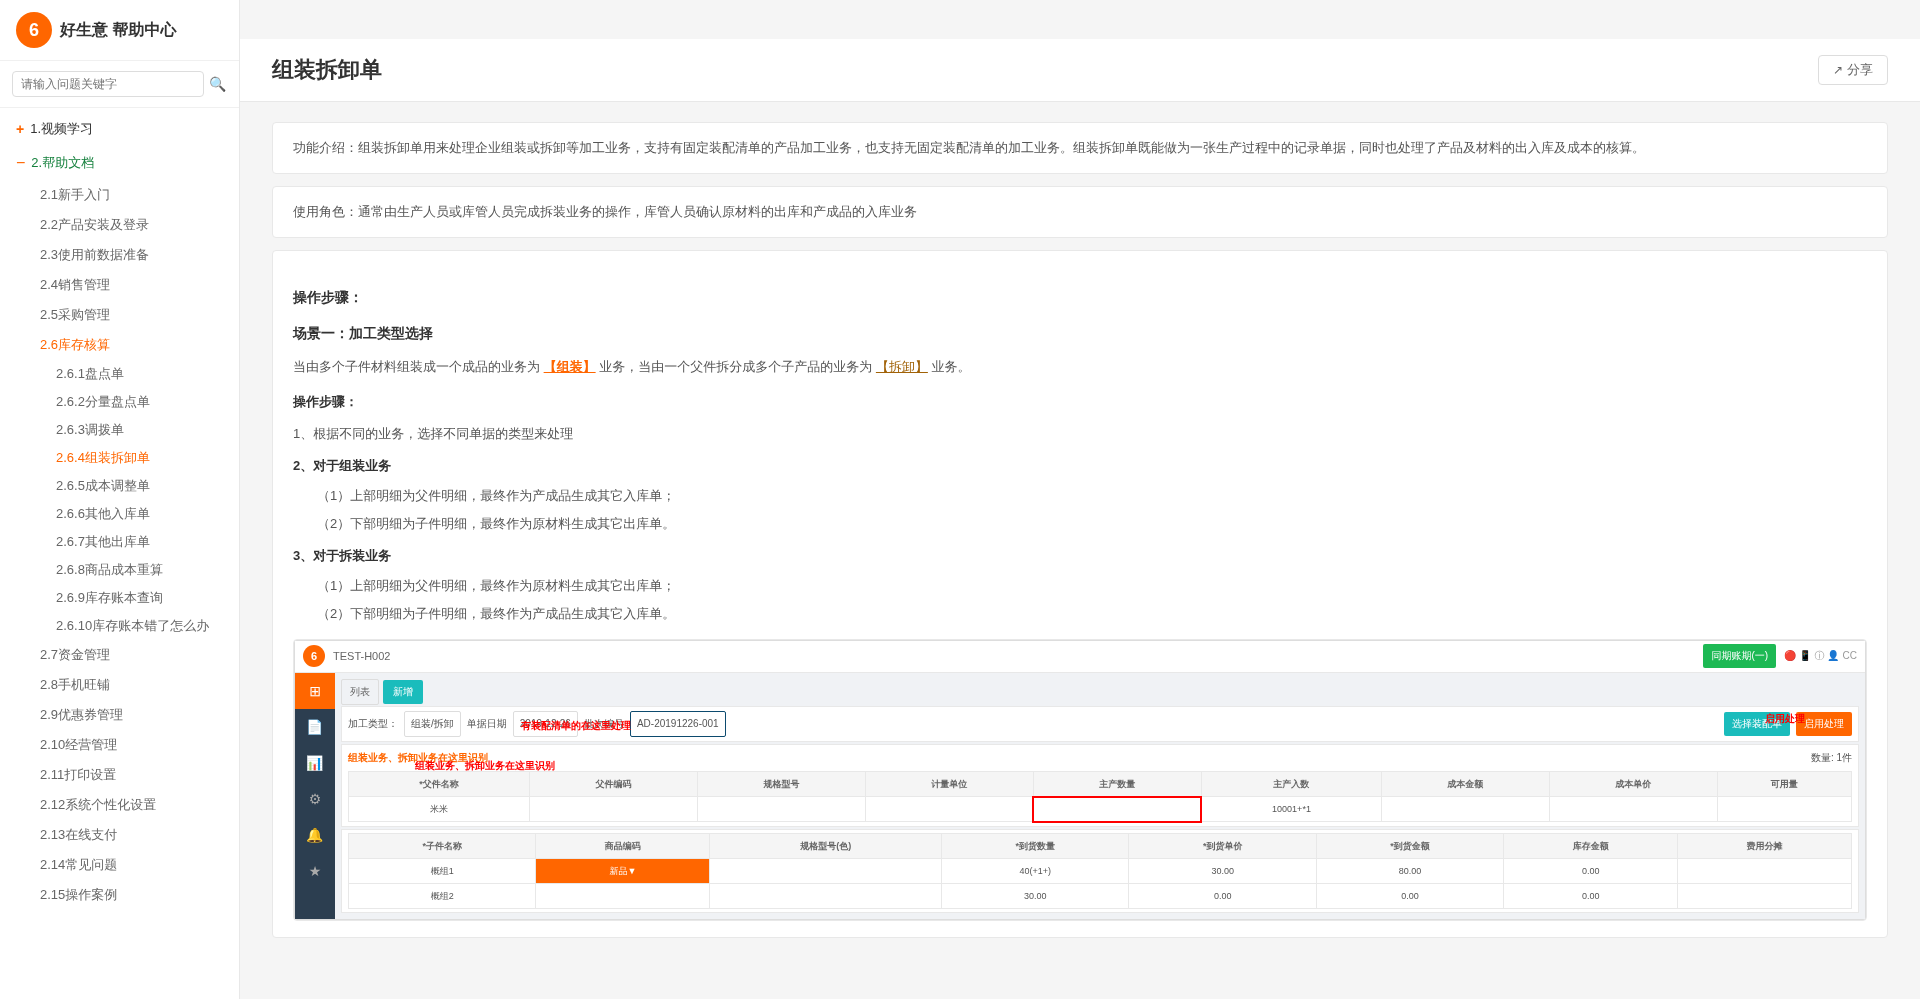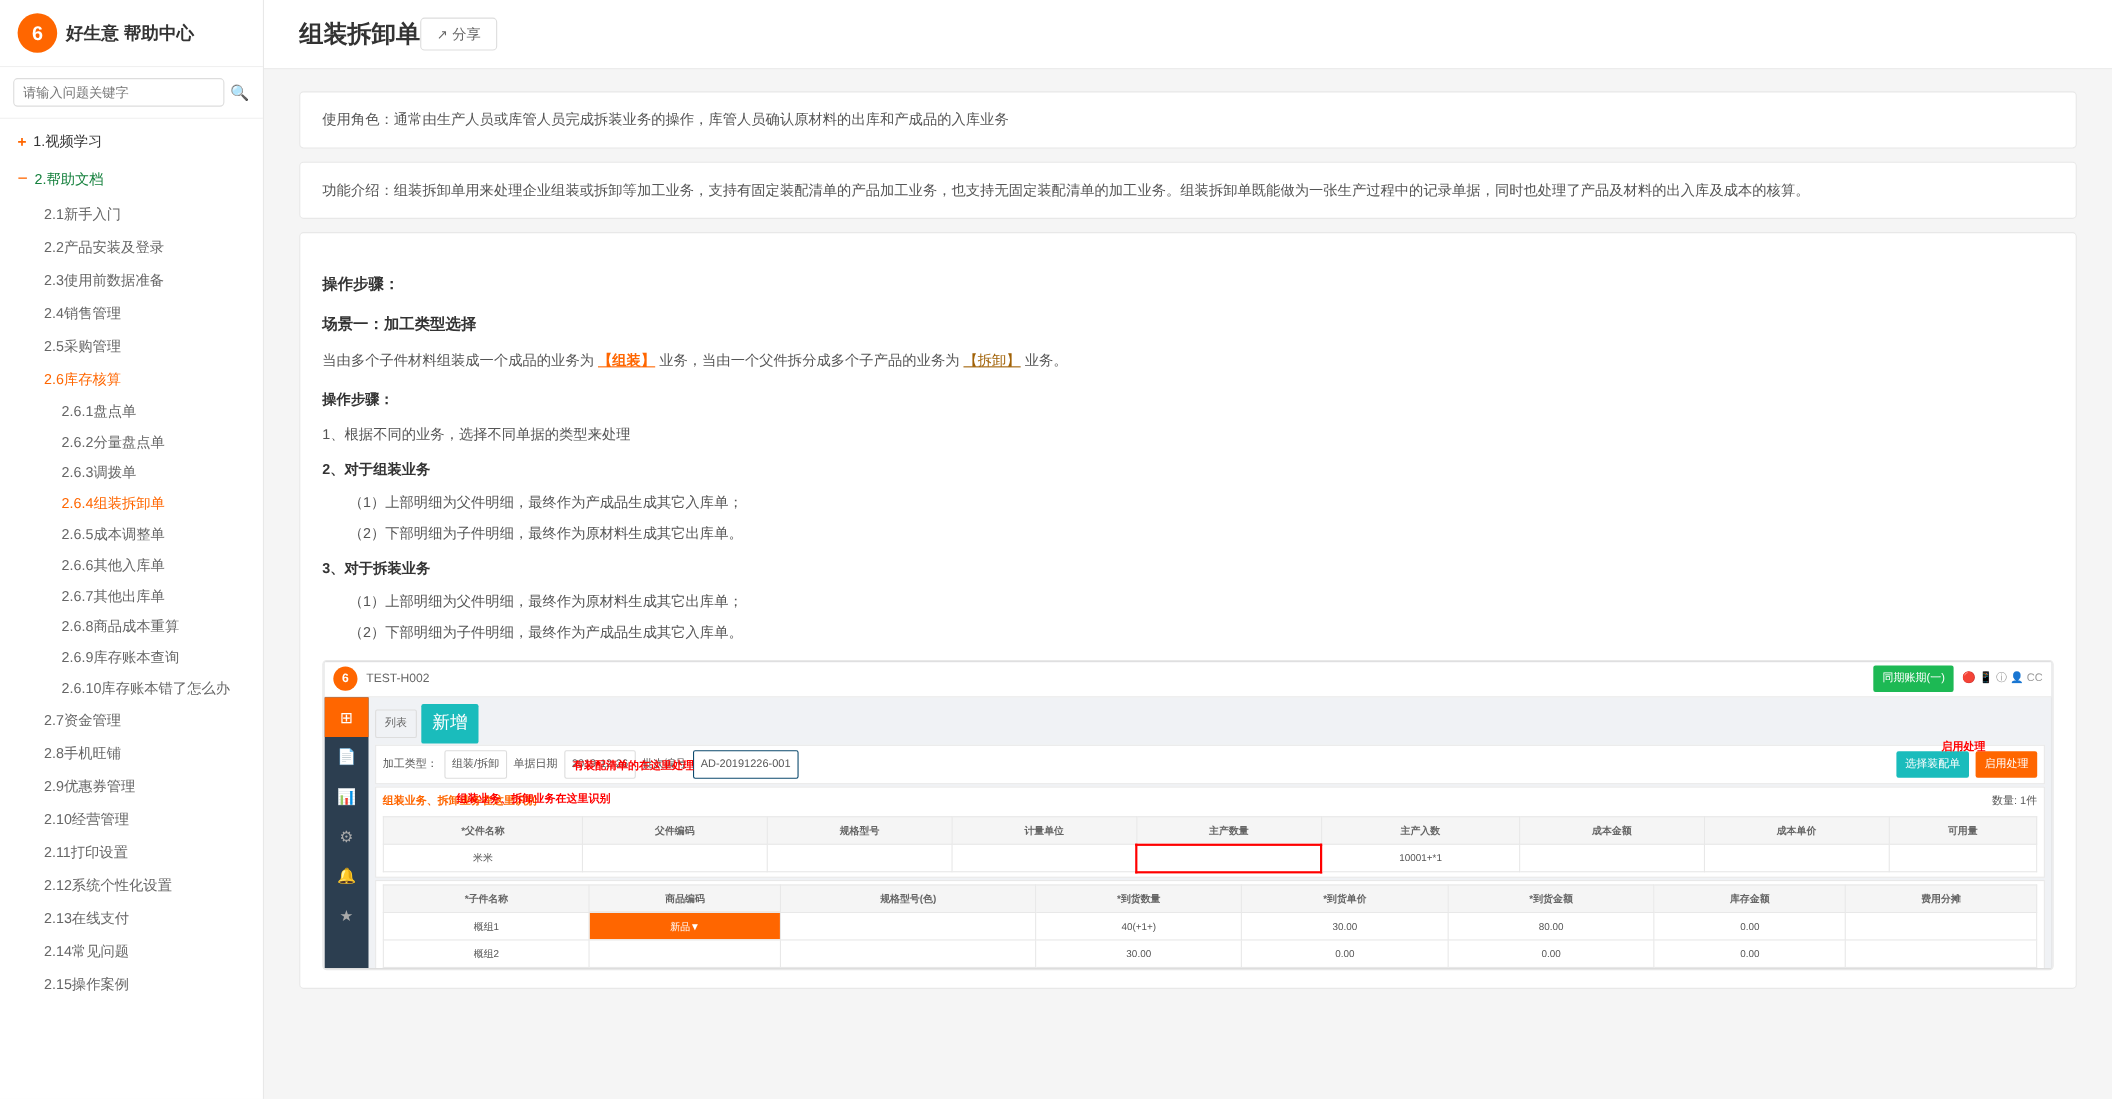--- a/index.html
+++ b/index.html
@@ -18,21 +18,21 @@
     .nav-item { padding: 8px 16px; cursor: pointer; display: flex; align-items: center; gap: 6px; font-size: 13px; color: #333; }
     .nav-item.active { color: #f60; }
     .sub-nav { padding-left: 24px; }
     .sub-nav-item { padding: 6px 16px; cursor: pointer; font-size: 13px; color: #666; }
     .sub-sub-nav { padding-left: 16px; }
     .sub-sub-nav-item { padding: 5px 16px; cursor: pointer; font-size: 13px; color: #666; }
     .sub-sub-nav-item.active { color: #f60; }
 
     
     #main { flex: 1; overflow-y: auto; background: #f5f5f5; }
-    .main-header { background: #fff; padding: 16px 32px; display: flex; align-items: center; border-bottom: 1px solid #e8e8e8; }
+    .main-header { background: #fff; padding: 16px 32px; display: flex; align-items: center; justify-content: space-between; border-bottom: 1px solid #e8e8e8; margin-top: 39px; }
     .page-title { font-size: 22px; font-weight: bold; color: #333; }
     .share-btn { border: 1px solid #ddd; background: #fff; padding: 5px 14px; border-radius: 4px; cursor: pointer; font-size: 13px; color: #666; display: flex; align-items: center; gap: 4px; }
 
     .content-area { padding: 20px 32px; }
     .info-block { background: #fff; border: 1px solid #e8e8e8; border-radius: 4px; padding: 14px 20px; margin-bottom: 12px; font-size: 13px; line-height: 1.7; color: #555; }
 
     .section-title { font-size: 14px; font-weight: bold; color: #333; margin: 16px 0 10px 0; }
     .step-block { background: #fff; border: 1px solid #e8e8e8; border-radius: 4px; padding: 16px 20px; margin-bottom: 12px; font-size: 13px; line-height: 2; color: #555; }
     .step-block .scenario-title { font-weight: bold; color: #333; margin-bottom: 6px; font-size: 14px; }
 
@@ -45,21 +45,21 @@
     .sim-topbar-logo { width: 22px; height: 22px; background: #f60; border-radius: 50%; display: flex; align-items: center; justify-content: center; color: #fff; font-size: 11px; font-weight: bold; }
     .sim-topbar-text { color: #666; font-size: 11px; }
     .sim-topbar-green { background: #1db954; color: #fff; padding: 2px 8px; border-radius: 2px; font-size: 10px; }
     .sim-main { display: flex; height: calc(100% - 32px); }
     .sim-sidebar { width: 40px; background: #2c3e50; height: 100%; }
     .sim-sidebar-icon { width: 40px; height: 36px; display: flex; align-items: center; justify-content: center; color: #aaa; font-size: 14px; }
     .sim-content { flex: 1; padding: 6px; overflow: hidden; }
     .sim-table { width: 100%; border-collapse: collapse; font-size: 10px; }
     .sim-table th { background: #f5f5f5; border: 1px solid #e8e8e8; padding: 3px 4px; text-align: center; color: #666; font-size: 9px; }
     .sim-table td { border: 1px solid #e8e8e8; padding: 3px 4px; text-align: center; color: #555; font-size: 9px; background: #fff; }
-    .sim-tab-active { background: #1abcbc; color: #fff; padding: 2px 10px; border-radius: 2px; font-size: 16px; }
+    .sim-tab-active { background: #1abcbc; color: #fff; padding: 2px 10px; border-radius: 2px; font-size: 10px; }
     .sim-tab { border: 1px solid #ddd; color: #666; padding: 2px 8px; border-radius: 2px; font-size: 10px; }
   </style>
 </head>
 <body>
 
 <div id="sidebar">
   <div class="sidebar-header">
     <div class="logo-circle">
       <span>6</span>
     </div>
@@ -121,25 +121,25 @@
     <h1 class="page-title">组装拆卸单</h1>
     <button class="share-btn">
       <span style="font-size:12px;">↗</span>
       <span>分享</span>
     </button>
   </div>
 
   <div class="content-area">
 
     <div class="info-block">
+      <span>功能介绍：组装拆卸单用来处理企业组装或拆卸等加工业务，支持有固定装配清单的产品加工业务，也支持无固定装配清单的加工业务。组装拆卸单既能做为一张生产过程中的记录单据，同时也处理了产品及材料的出入库及成本的核算。</span>
+    </div>
+
+    <div class="info-block">
       <span>使用角色：通常由生产人员或库管人员完成拆装业务的操作，库管人员确认原材料的出库和产成品的入库业务</span>
-    </div>
-
-    <div class="info-block">
-      <span>功能介绍：组装拆卸单用来处理企业组装或拆卸等加工业务，支持有固定装配清单的产品加工业务，也支持无固定装配清单的加工业务。组装拆卸单既能做为一张生产过程中的记录单据，同时也处理了产品及材料的出入库及成本的核算。</span>
     </div>
 
 
     <div class="step-block">
       <div class="section-title" style="font-size:14px;font-weight:bold;color:#333;margin-bottom:8px;">操作步骤：</div>
 
       <div class="scenario-title" style="font-weight:bold;color:#333;margin-bottom:8px;font-size:14px;">场景一：加工类型选择</div>
 
       <div style="margin-bottom:10px;line-height:1.8;">
         <span>当由多个子件材料组装成一个成品的业务为</span>

